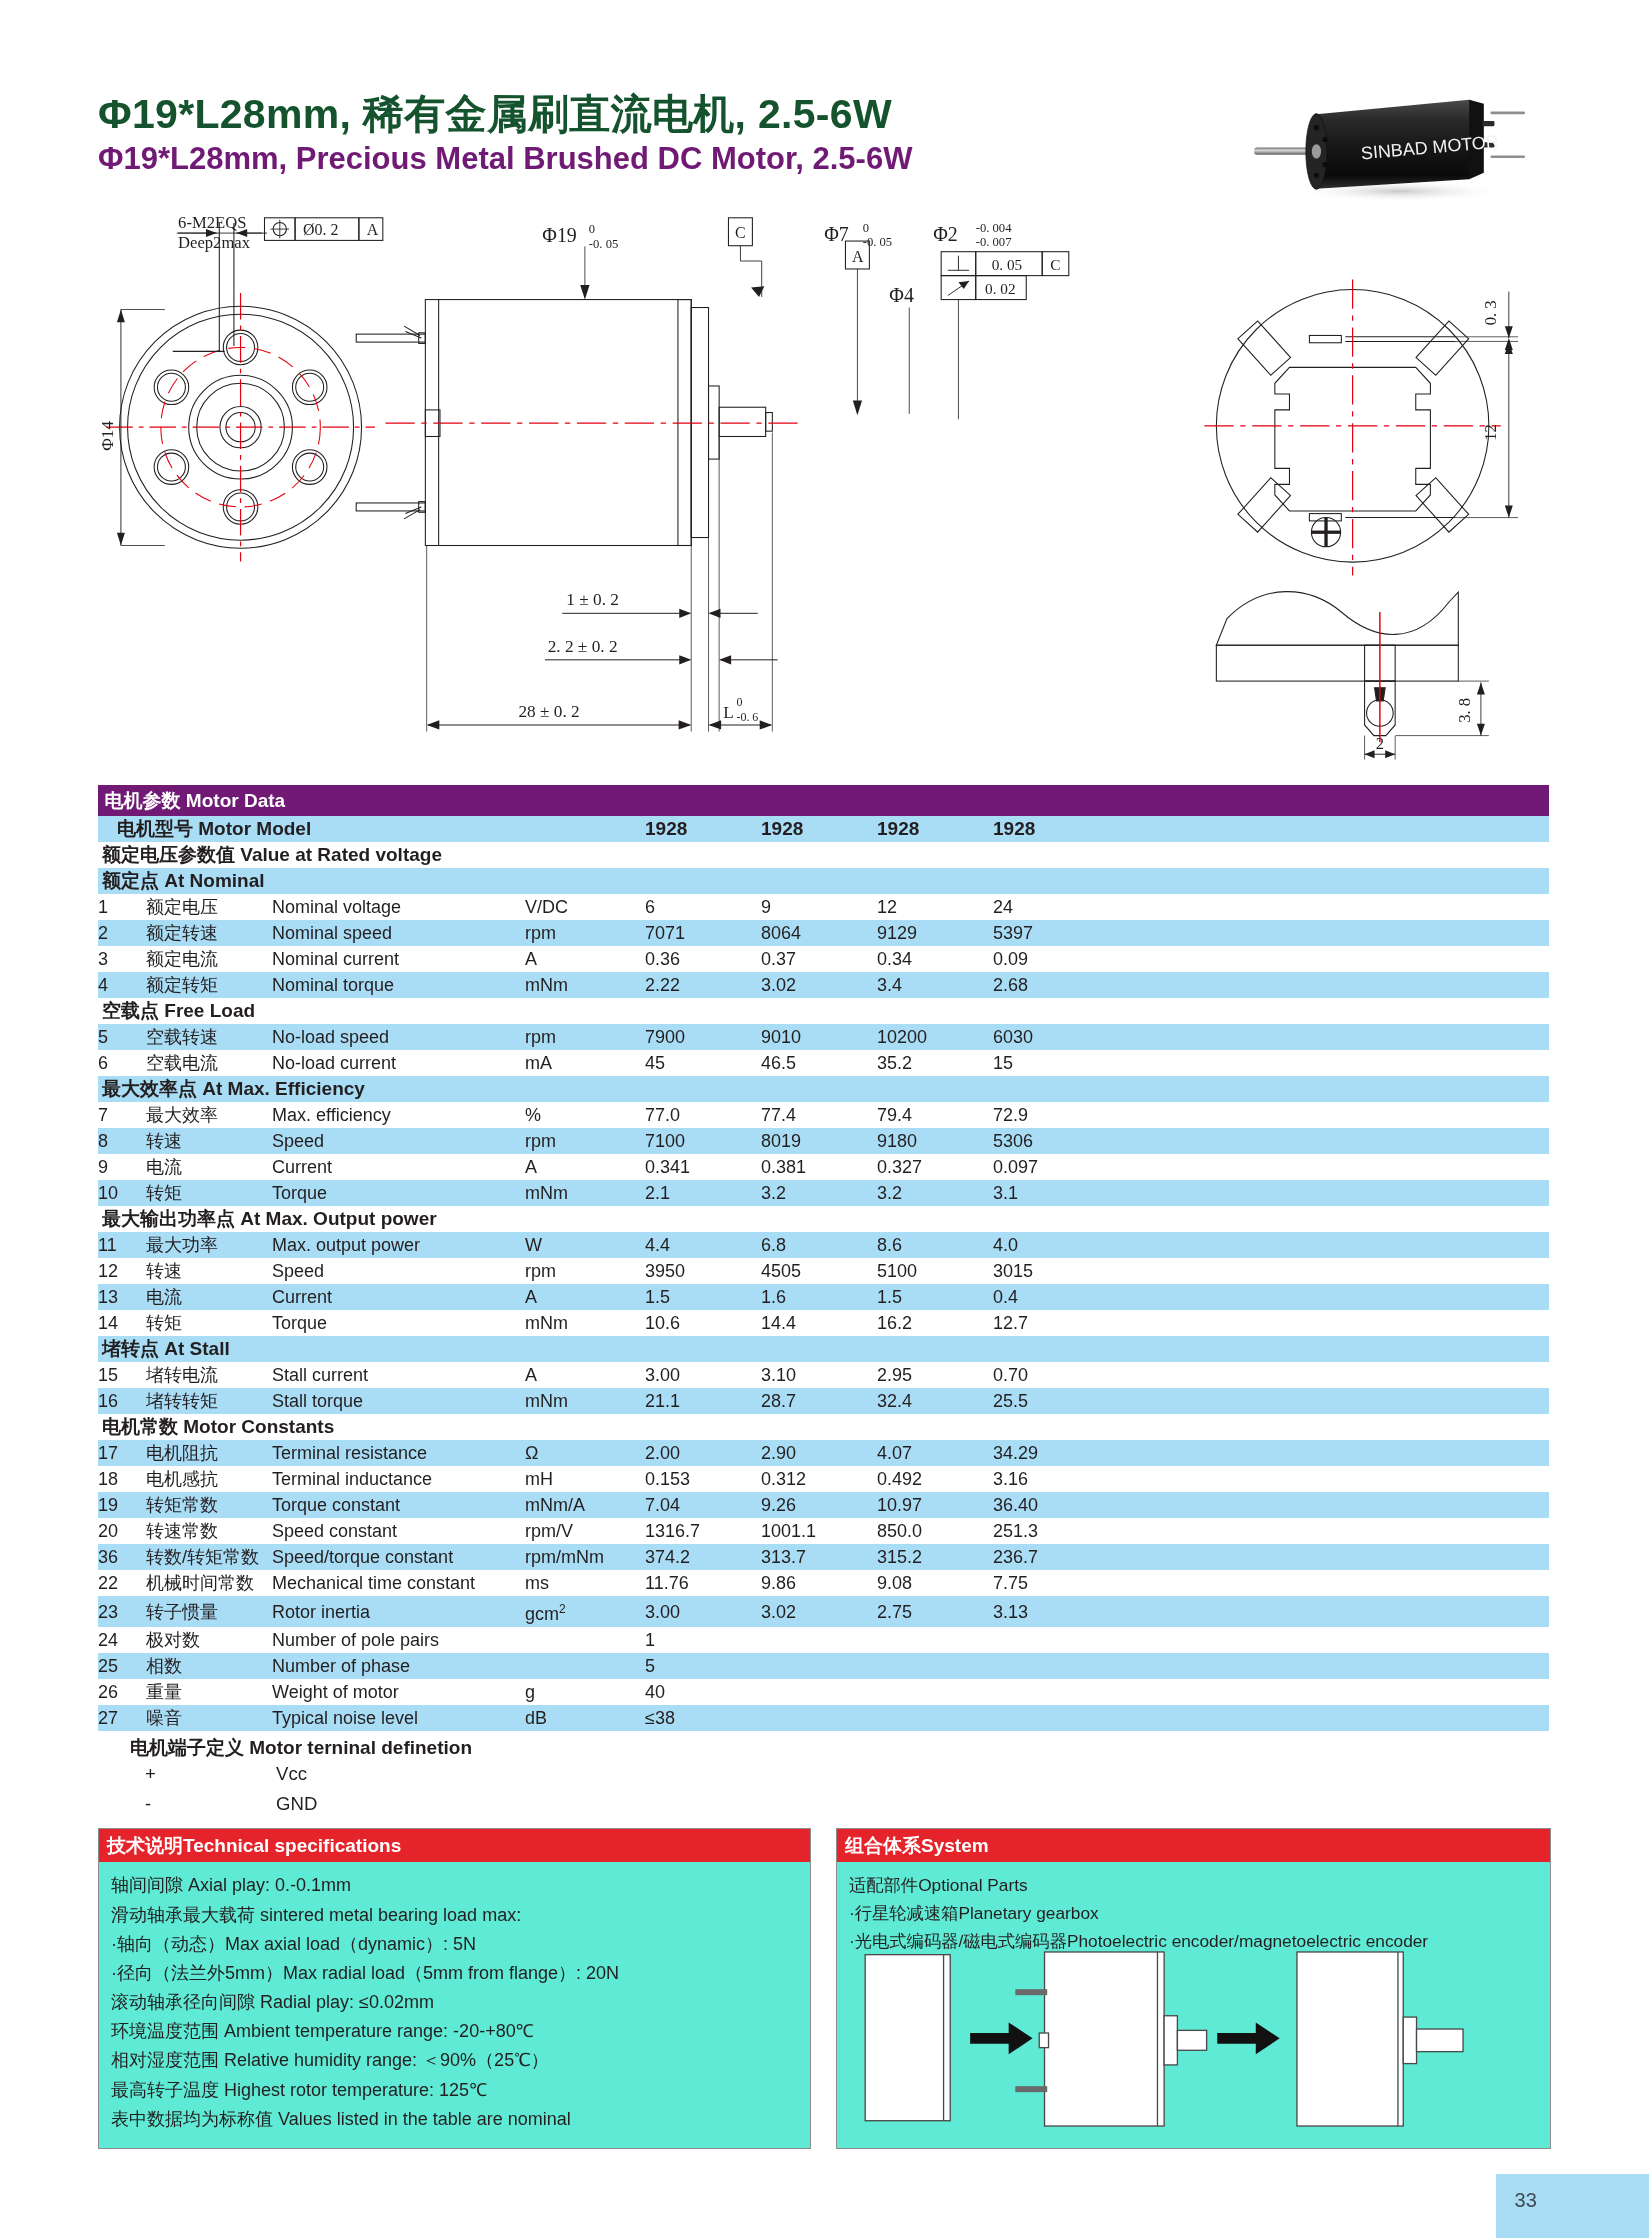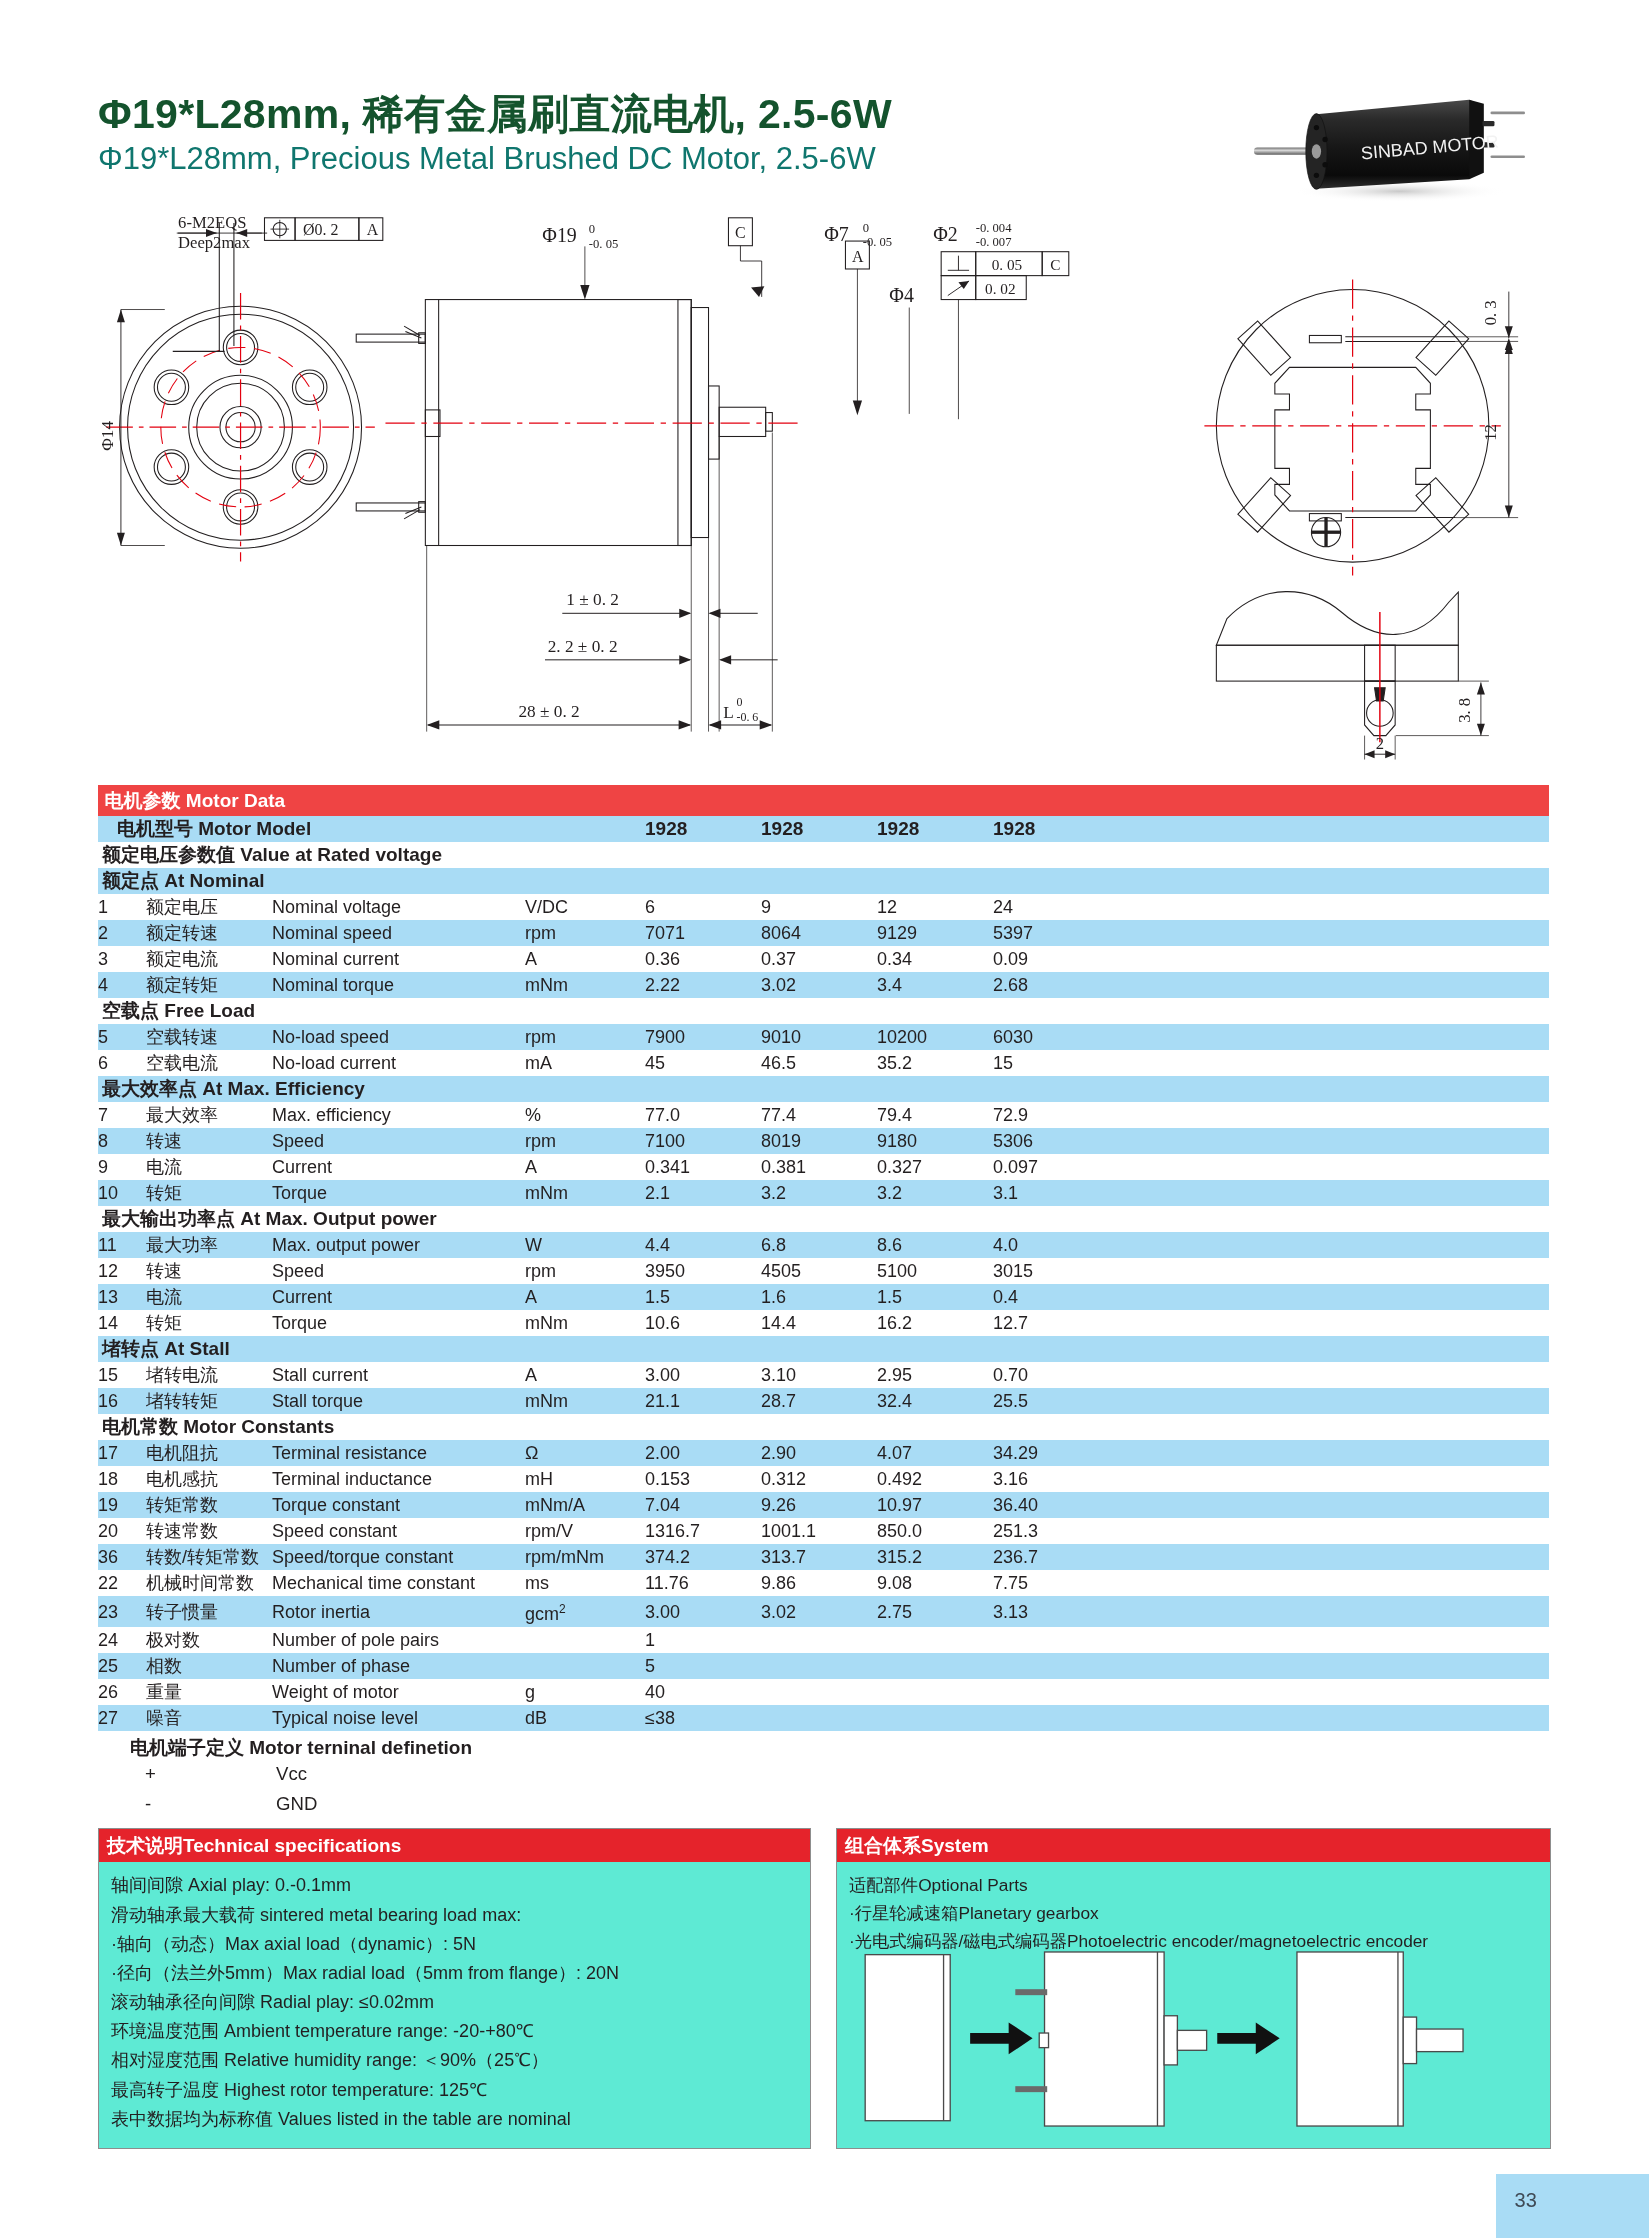--- a/index.html
+++ b/index.html
@@ -14,21 +14,21 @@
   }
   .page{position:absolute;inset:0;}
 
   
   .hdr{position:absolute;left:98px;top:93px;}
   .hdr .cn{
     font-size:41px;font-weight:bold;letter-spacing:0.3px;
     color:#14532d;line-height:1.05;white-space:nowrap;
   }
   .hdr .en{
-    font-size:31px;font-weight:400;color:#0f766e;
+    font-size:31px;font-weight:700;color:#701a75;
     margin-top:6.6px;line-height:1.05;white-space:nowrap;
   }
 
   
   .photo{position:absolute;left:1250px;top:73px;width:279px;height:133px;}
 
   
   .draw{position:absolute;left:93px;top:213px;width:1469px;height:552px;}
   .draw svg{display:block;}
 
@@ -38,21 +38,21 @@
     border-collapse:collapse;width:100%;
     font-size:18px;
   }
   table.motor td{
     padding:0;height:26px;line-height:26px;
     vertical-align:middle;white-space:nowrap;
   }
   tr.band td{background:#a9dcf5;}
   tr.white td{background:#ffffff;}
   tr.redhdr td{
-    background:#ef4444;color:#ffffff;font-weight:bold;
+    background:#701a75;color:#ffffff;font-weight:bold;
     font-size:19px;height:31px;line-height:31px;padding-left:6.6px;
   }
   tr.section td{font-weight:bold;font-size:19px;padding-left:4px;}
   td.c-no{width:48px;padding-left:6.6px;}
   td.c-cn{width:126px;}
   td.c-en{width:253px;}
   td.c-unit{width:120px;}
   td.c-v{width:116px;}
   td.c-pad{width:auto;}
   .modelrow td{font-weight:bold;font-size:19px;}

